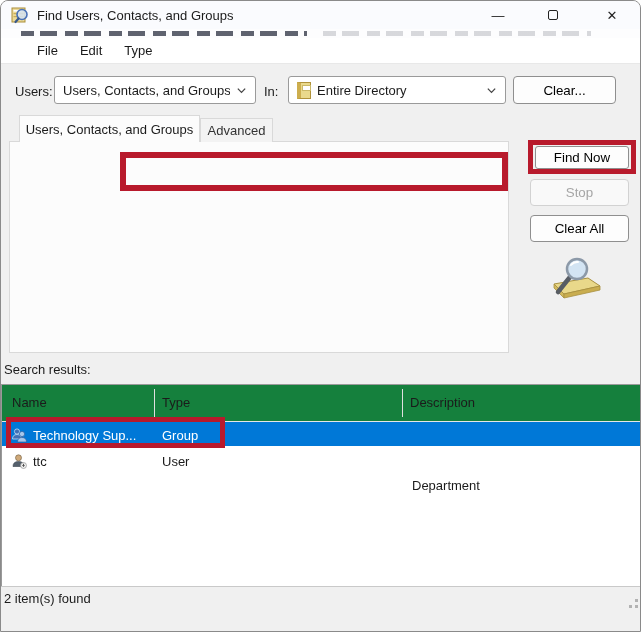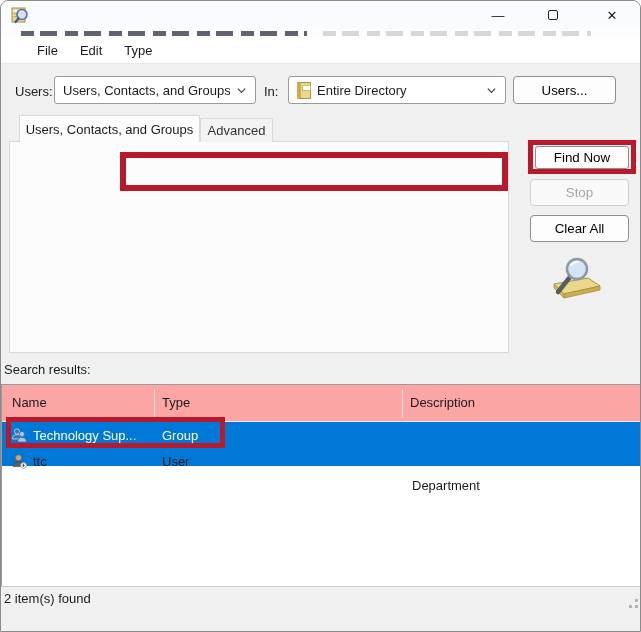--- a/index.html
+++ b/index.html
@@ -40,24 +40,24 @@
   .tab-inactive{left:199px;top:117px;width:73px;height:24px;background:#f3f3f3;border:1px solid #d9d9d9;border-bottom:none;z-index:2;
     display:flex;align-items:center;justify-content:center;color:#333;}
   .panel{left:8px;top:140px;width:500px;height:212px;background:#fcfcfc;border:1px solid #d9d9d9;z-index:1;}
   .field{background:#fff;border:1px solid #b3b3b3;border-radius:3px;height:26px;padding:0 7px;font-size:13px;color:#111;outline:none;}
   
   .annobox{border:6px solid var(--ann,#b81a2c);background:transparent;z-index:5;pointer-events:none;}
   .annobox.thin{border-width:5px;}
   
   .results-label{left:3px;top:361px;}
   .listbox{left:0;top:383px;width:641px;height:223px;background:#fff;border:1px solid #9a9a9a;}
-  .lheader{position:absolute;left:0;top:0;width:100%;height:37px;background:#fca5a5;border-bottom:1px solid #e6e6e6;}
+  .lheader{position:absolute;left:0;top:0;width:100%;height:37px;background:#15803d;border-bottom:1px solid #e6e6e6;}
   .lheader .h{position:absolute;top:0;line-height:36px;}
   .hdiv{position:absolute;top:4px;height:28px;width:1px;background:#e0e0e0;}
-  .lrow{position:absolute;left:0;width:100%;height:44px;display:block;}
+  .lrow{position:absolute;left:0;width:100%;height:24px;display:block;}
   .lrow .cell{position:absolute;top:0;line-height:27px;white-space:nowrap;}
   .row-sel{background:var(--sel,#0078d7);color:#fff;}
   .row-icon{position:absolute;left:9px;top:5px;width:17px;height:17px;}
   
   .hscroll{left:1px;top:587px;width:639px;height:18px;background:#f1f1f1;}
   .hthumb{position:absolute;left:21px;top:7px;width:430px;height:4px;background:#8f8f8f;border-radius:2px;}
   
   .statusbar{left:0;top:585px;width:641px;height:26px;background:#f0f0f0;border-top:1px solid #c9c9c9;}
   .status-text{position:absolute;left:3px;top:4px;}
   .grip span{position:absolute;width:3px;height:3px;background:#b2b2b2;}
@@ -69,20 +69,21 @@
 
   <div class="abs titlebar">
     <svg class="abs title-icon" viewBox="0 0 18 18">
       <rect x="1" y="2" width="13" height="14" fill="#ecd998" stroke="#a98e38"></rect>
       <rect x="2.5" y="4" width="8" height="1.6" fill="#fff"></rect>
       <rect x="2.5" y="7" width="10" height="1.2" fill="#c9ae58"></rect>
       <rect x="2.5" y="10" width="10" height="1.2" fill="#c9ae58"></rect>
       <circle cx="11" cy="8.5" r="5" fill="#d6e4f5" fill-opacity="0.85" stroke="#4a72b8" stroke-width="1.6"></circle>
       <line x1="7.5" y1="12.5" x2="4.5" y2="16" stroke="#38588c" stroke-width="2.2" stroke-linecap="round"></line>
     </svg>
+    <span class="abs title-text">Find Users, Contacts, and Groups</span>
     <div class="abs winbtn" style="left:474px;">
       <span>—</span>
     </div>
     <div class="abs winbtn" style="left:529px;">
       <span class="maxbox"></span>
     </div>
     <div class="abs winbtn" style="left:588px;">
       <span>✕</span>
     </div>
   </div>
@@ -106,21 +107,21 @@
       </svg>
   </div>
   <span class="abs lbl" style="left:263px;top:83px;">In:</span>
   <div class="abs combo" style="left:287px;top:75px;width:218px;">
     <span class="book-icon"></span>
     <span class="val">Entire Directory</span>
     <svg class="chev" viewBox="0 0 12 12">
         <polyline points="2,4 6,8 10,4" fill="none" stroke="#444" stroke-width="1.4"></polyline>
       </svg>
   </div>
-  <button class="abs btn" style="left:512px;top:75px;width:103px;height:28px;">Users...</button>
+  <button class="abs btn" style="left:512px;top:75px;width:103px;height:28px;">Clear...</button>
 
   <div class="abs tab-active">
     <span>Users, Contacts, and Groups</span>
   </div>
   <div class="abs tab-inactive">
     <span>Advanced</span>
   </div>
   <div class="abs panel"></div>
 
   <span class="abs lbl" style="left:25px;top:162px;">Name:</span>

